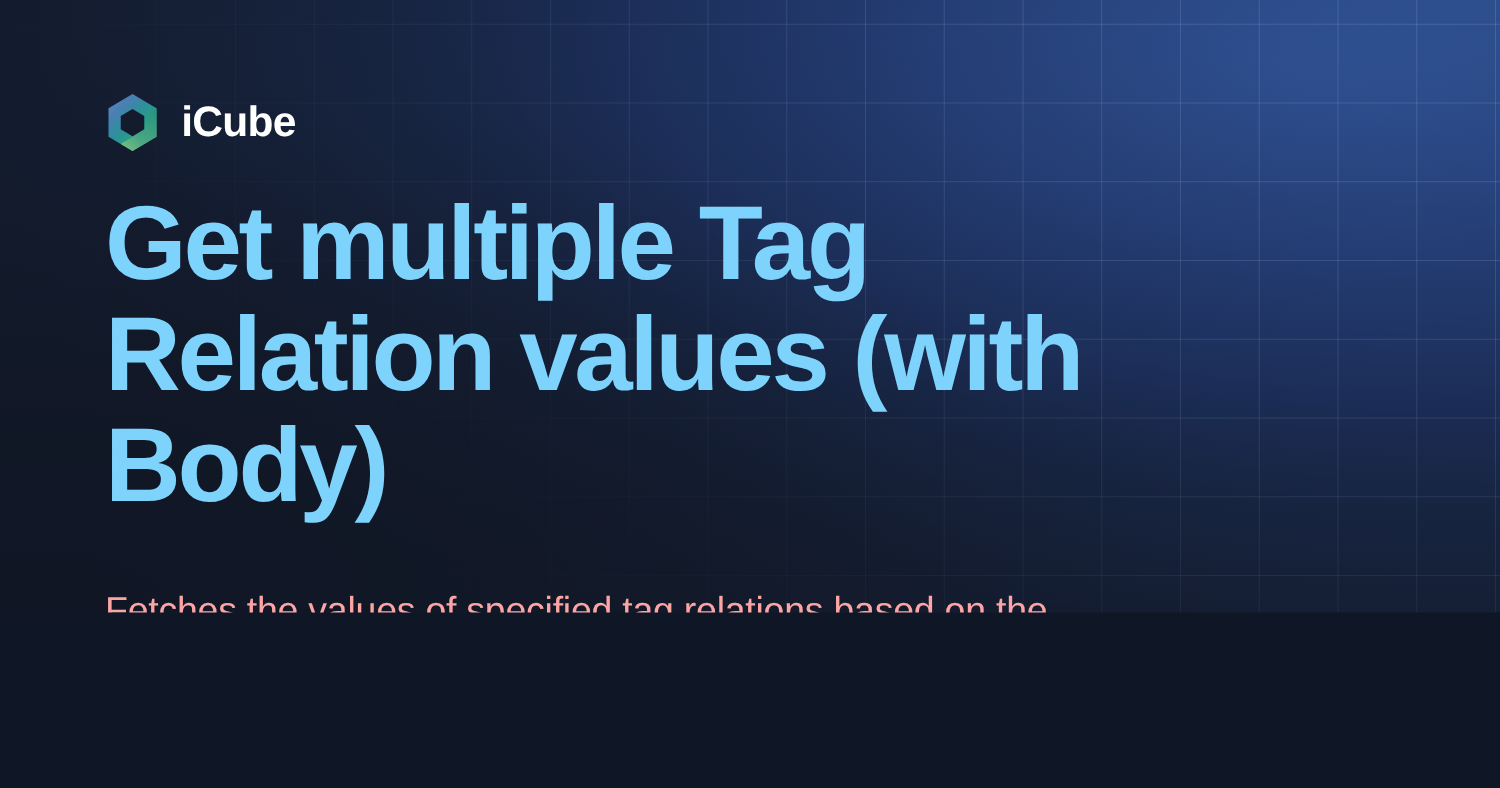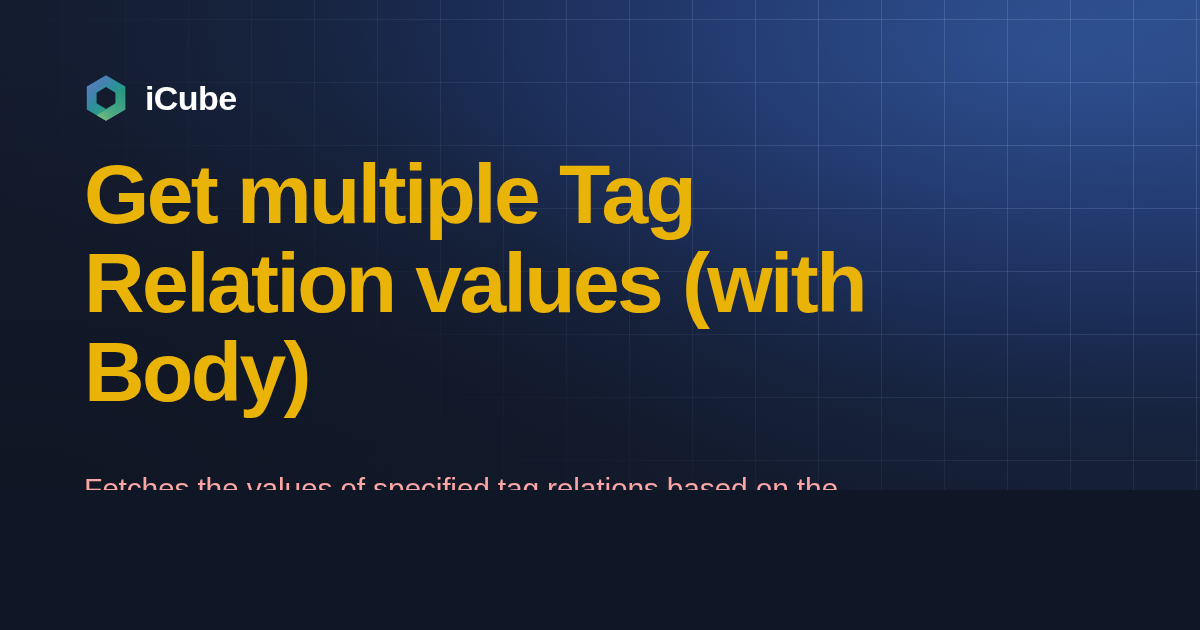--- a/index.html
+++ b/index.html
@@ -122,21 +122,21 @@
 
   
   .title {
     position:absolute;
     left:0; top:150px;
     width:940px;
     font-size:84px;
     font-weight:bold;
     line-height:1.06;
     letter-spacing:-2.6px;
-    color:#eab308;
+    color:#7dd3fc;
     word-wrap:break-word;
   }
 
   
   .subtitle {
     position:absolute;
     left:0; top:468px;
     width:800px;
     font-size:30px;
     font-weight:normal;

